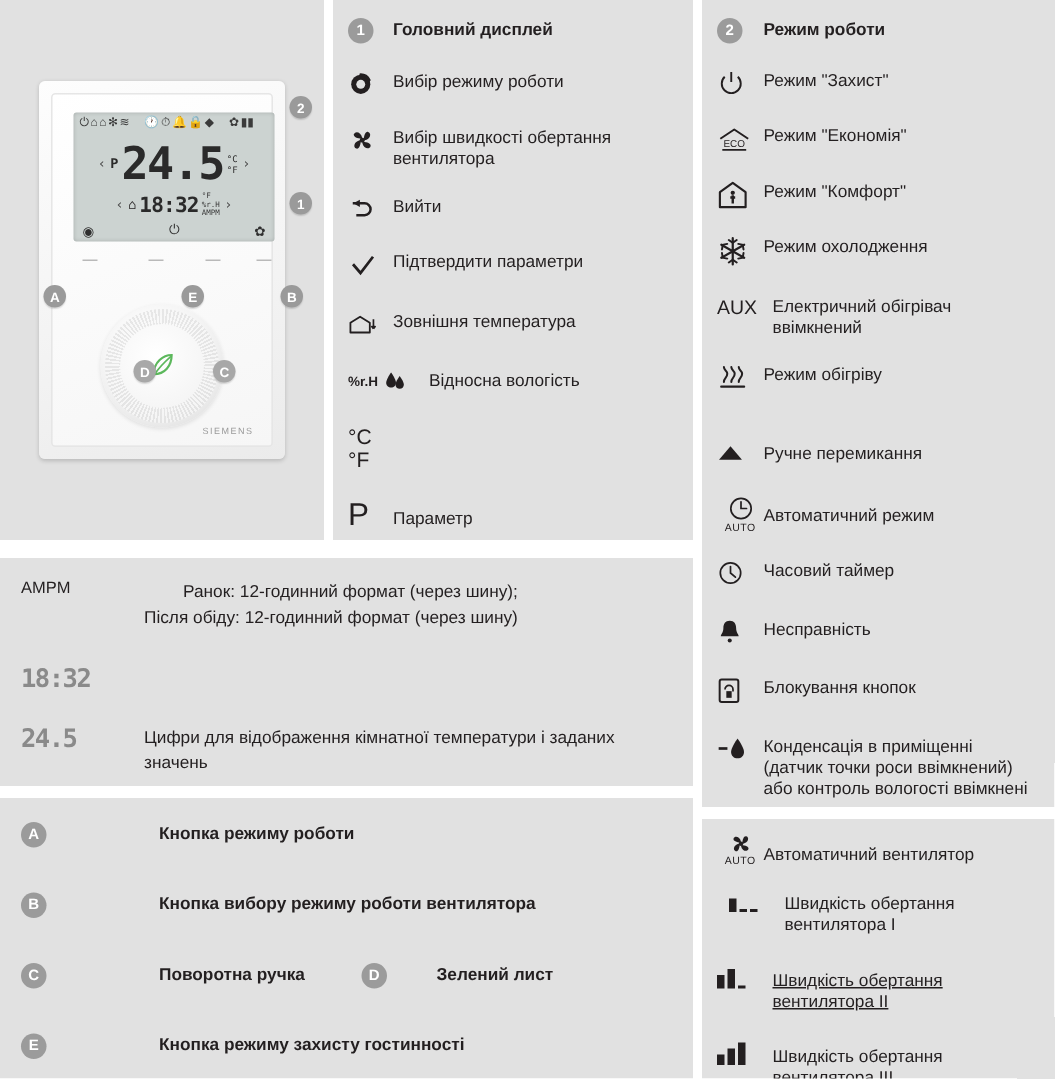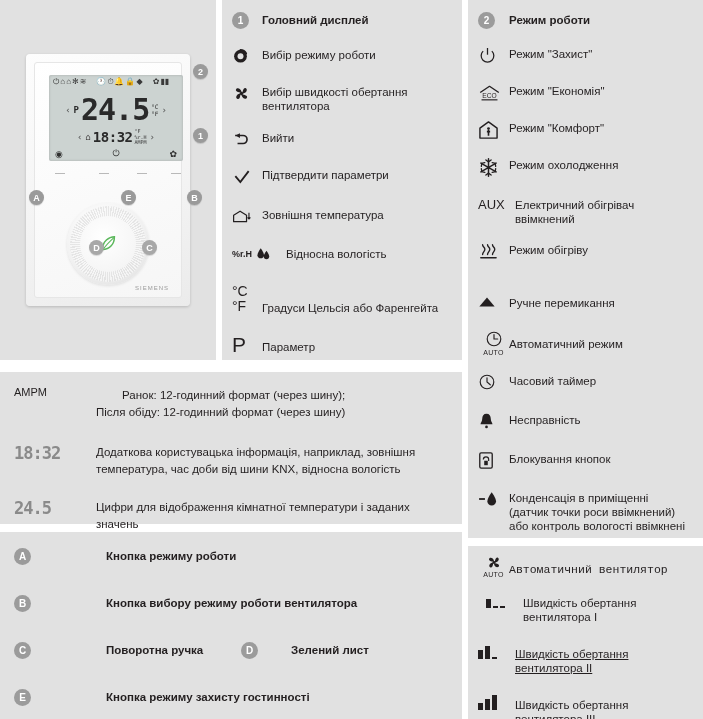--- a/index.html
+++ b/index.html
@@ -281,21 +281,20 @@
             </svg>
         </span>
         <span class="ltx">Відносна вологість</span>
       </div>
 
       <div class="lrow" style="margin-bottom:20px;">
         <span class="lic" style="width:30px; flex-direction:column; align-items:flex-start; line-height:15px;">
           <span style="font-size:14px;">°C</span>
           <span style="font-size:14px;">°F</span>
         </span>
-        <span class="ltx" style="padding-top:17px;">Градуси Цельсія або Фаренгейта</span>
       </div>
 
       <div class="lrow">
         <span class="lic" style="width:30px;">
           <span style="font-size:21px;line-height:20px;">P</span>
         </span>
         <span class="ltx" style="padding-top:5px;">Параметр</span>
       </div>
 
     </div>
@@ -448,21 +447,20 @@
         <span class="ltx" style="line-height:17px;text-align:right;">
           <span>Ранок: 12-годинний формат (через шину);</span><br>
           <span>Після обіду: 12-годинний формат (через шину)</span>
         </span>
       </div>
 
       <div class="lrow" style="margin-bottom:20px;">
         <span class="lic" style="width:82px; align-items:flex-start;">
           <span class="seg" style="font-size:17px;letter-spacing:-1px;">18:32</span>
         </span>
-        <span class="ltx" style="line-height:17px; width:350px;">Додаткова користувацька інформація, наприклад, зовнішня температура, час доби від шини KNX, відносна вологість</span>
       </div>
 
       <div class="lrow">
         <span class="lic" style="width:82px; align-items:flex-start;">
           <span class="seg" style="font-size:17px;letter-spacing:-1px;">24.5</span>
         </span>
         <span class="ltx" style="line-height:17px; width:350px;">Цифри для відображення кімнатної температури і заданих значень</span>
       </div>
 
     </div>
@@ -513,21 +511,21 @@
         <span class="lic" style="width:31px; flex-direction:column; align-items:center;">
           <svg width="18" height="17" viewBox="0 0 24 24" fill="#231f20">
               <circle cx="12" cy="12" r="2.1"></circle>
               <path d="M12 10 C11 5, 6 4, 5 7 C4.3 9.3, 8 10.6, 11.4 10.8 Z"></path>
               <path d="M14 12 C19 11, 20 6, 17 5 C14.7 4.3, 13.4 8, 13.2 11.4 Z"></path>
               <path d="M12 14 C13 19, 18 20, 19 17 C19.7 14.7, 16 13.4, 12.6 13.2 Z"></path>
               <path d="M10 12 C5 13, 4 18, 7 19 C9.3 19.7, 10.6 16, 10.8 12.6 Z"></path>
             </svg>
           <span style="font-size:7px;letter-spacing:.3px;">AUTO</span>
         </span>
-        <span class="ltx" style="padding-top:9px;font-family:Liberation Mono, monospace;">Автоматичний вентилятор</span>
+        <span class="ltx" style="padding-top:9px;">Автоматичний вентилятор</span>
       </div>
 
       <div class="lrow" style="margin-bottom:22px;justify-content:flex-end;">
         <span class="lic" style="width:37px;">
           <span class="fanbar">
             <span class="fb" style="height:9px;"></span>
             <span class="fb off"></span>
             <span class="fb off"></span>
           </span>
         </span>

